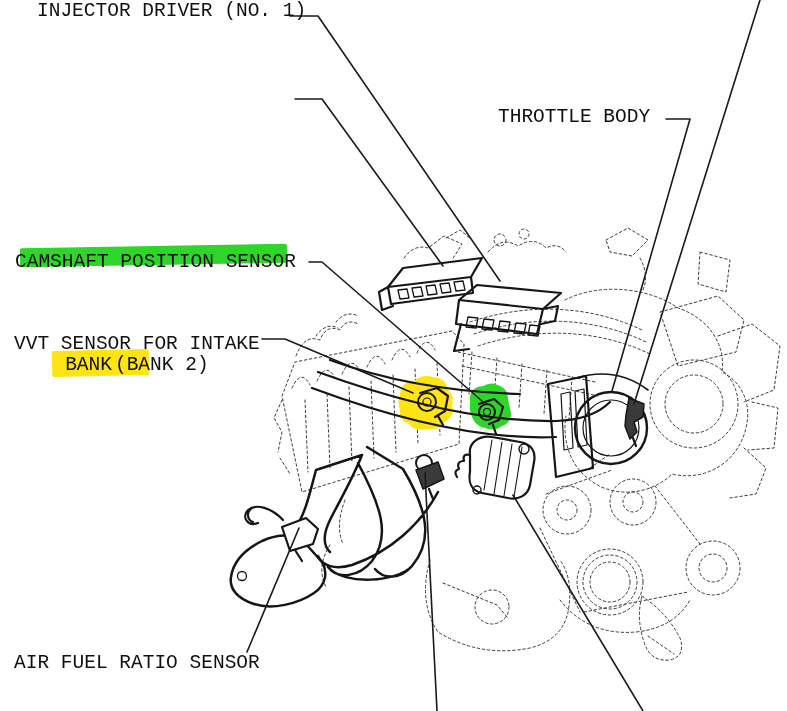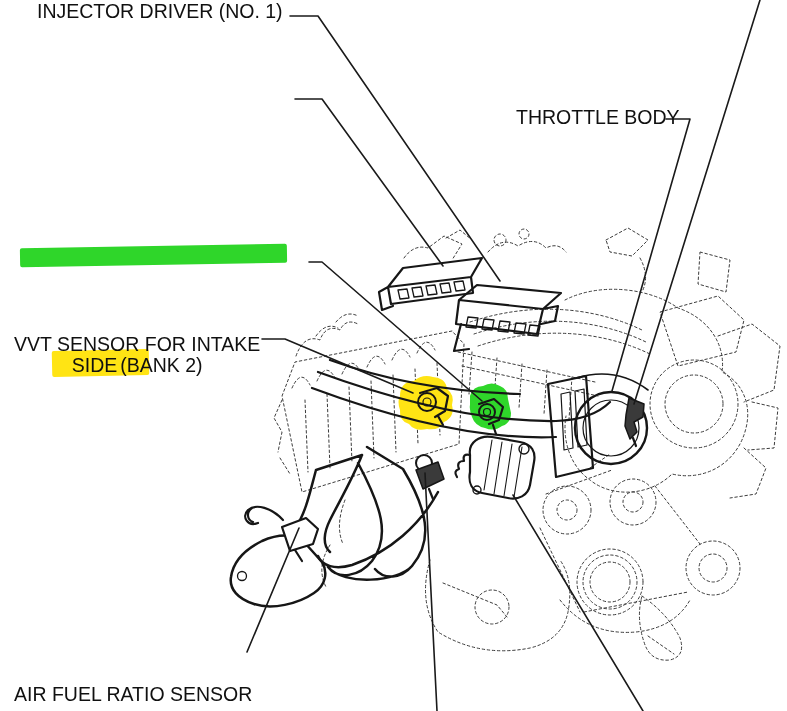--- a/index.html
+++ b/index.html
@@ -1,33 +1,33 @@
 <!DOCTYPE html>
 <html><head>
 <meta charset="utf-8">
 <style>
   html,body{margin:0;padding:0;background:#ffffff;}
   .stage{
     position:relative;width:787px;height:711px;background:#ffffff;overflow:hidden;
-    font-family:Liberation Sans, sans-serif;color:#101010;
+    font-family:Liberation Mono, monospace;color:#101010;
   }
   .art{position:absolute;left:0;top:0;z-index:0;}
   .hl{position:absolute;z-index:1;border-radius:2px;}
   .hl-green{left:20px;top:246px;width:267px;height:19px;transform:rotate(-1deg);}
   .hl-yellow{left:52px;top:350px;width:97px;height:26px;transform:rotate(-1.3deg);}
   .lbl{
     position:absolute;z-index:2;font-size:19.5px;line-height:21px;
     letter-spacing:0px;white-space:nowrap;color:#101010;
   }
   .lbl-inj1{left:37px;top:1px;}
   .lbl-inj2{left:39px;top:89px;}
-  .lbl-tb{left:516px;top:107px;text-align:center;}
+  .lbl-tb{left:498px;top:107px;text-align:center;}
   .lbl-cam{left:15px;top:252px;}
   .lbl-vvt{left:14px;top:334px;text-align:center;}
-  .lbl-afr{left:14px;top:684px;}
+  .lbl-afr{left:14px;top:653px;}
   .bank{margin-left:3px;}
   svg *{vector-effect:non-scaling-stroke;}
 </style>
 </head>
 <body>
 
 <div class="stage">
 
   <svg class="art" width="787" height="711" viewBox="0 0 787 711">
 
@@ -161,23 +161,26 @@
 
   <div class="lbl lbl-inj1">
     <span>INJECTOR DRIVER (NO. 1)</span>
   </div>
 
 
   <div class="lbl lbl-tb">
     <span>THROTTLE BODY</span>
   </div>
 
+  <div class="lbl lbl-cam">
+    <span>CAMSHAFT POSITION SENSOR</span>
+  </div>
 
   <div class="lbl lbl-vvt">
     <span>VVT SENSOR FOR INTAKE</span><br>
-    <span><span>SIDE</span><span class="bank">(BANK 2)</span></span>
+    <span><span>BANK</span><span class="bank">(BANK 2)</span></span>
   </div>
 
   <div class="lbl lbl-afr">
     <span>AIR FUEL RATIO SENSOR</span><br>
   </div>
 
 </div>
 
 </body></html>

